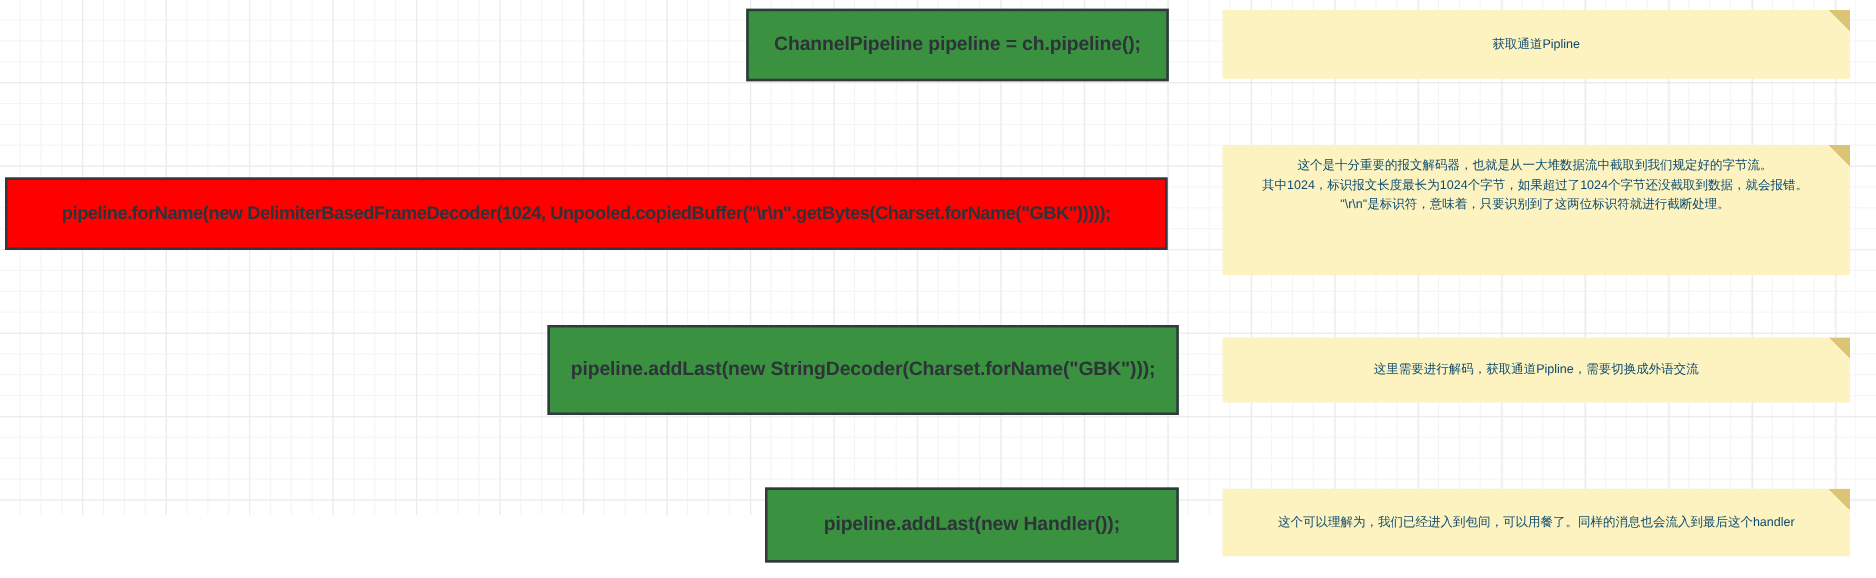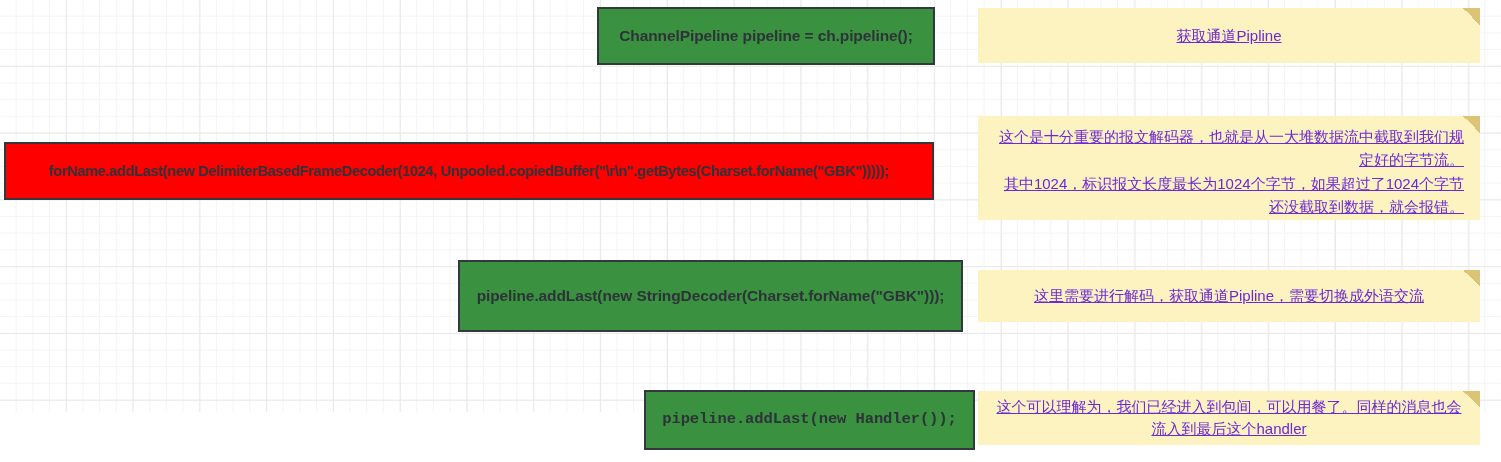--- a/index.html
+++ b/index.html
@@ -57,78 +57,75 @@
     font-size: 15.5px;
   }
   #box-delimiter {
     left: 4px; top: 142px; width: 930px; height: 58px;
     font-size: 14.6px;
     letter-spacing: -0.35px;
   }
   #box-stringdecoder {
     left: 438px; top: 260px; width: 505px; height: 72px;
     font-size: 15.5px;
-    margin-left: 20px;
   }
   #box-handler {
-    left: 644px; top: 390px; width: 331px; height: 60px;
+    left: 612px; top: 390px; width: 331px; height: 60px;
     font-size: 15.5px;
-    font-family: Liberation Mono, monospace;
   }
 
   
   .note {
     position: absolute;
     box-sizing: border-box;
     background-color: #fcf3c0;
-    color: #6d28d9;
-    font-size: 15px;
+    color: #0c4a6e;
+    font-size: 10px;
     line-height: 1.55;
     padding: 10px 14px 10px 14px;
     overflow: hidden;
-    text-decoration: underline;
   }
   .note .fold {
     position: absolute;
     top: 0;
     right: 0;
     width: 17px;
     height: 17px;
     background: linear-gradient(225deg, #dcc477 50%, transparent 50%);
   }
   .note .note-text {
     display: block;
     white-space: pre-line;
   }
   .note.center { display: flex; align-items: center; justify-content: center; }
   .note.center .note-text { text-align: center; }
 
   #note-pipeline   { left: 978px; top: 8px;   width: 502px; height: 55px; }
   #note-delimiter  { left: 978px; top: 116px; width: 502px; height: 104px;
                      padding: 9px 16px 9px 14px; }
-  #note-delimiter .note-text { text-align: right; }
+  #note-delimiter .note-text { text-align: center; }
   #note-decoder    { left: 978px; top: 270px; width: 502px; height: 52px; }
   #note-handler    { left: 978px; top: 391px; width: 502px; height: 54px;
                      line-height: 1.5; justify-content: center; }
 </style>
 </head>
 <body>
 
 <div id="canvas">
 
   <div class="code-box green" id="box-pipeline">
     <span>ChannelPipeline pipeline = ch.pipeline();</span>
   </div>
   <div class="note center" id="note-pipeline">
     <span class="fold"></span>
     <span class="note-text">获取通道Pipline</span>
   </div>
 
   <div class="code-box red" id="box-delimiter">
-    <span>forName.addLast(new DelimiterBasedFrameDecoder(1024, Unpooled.copiedBuffer("\r\n".getBytes(Charset.forName("GBK")))));</span>
+    <span>pipeline.forName(new DelimiterBasedFrameDecoder(1024, Unpooled.copiedBuffer("\r\n".getBytes(Charset.forName("GBK")))));</span>
   </div>
   <div class="note" id="note-delimiter">
     <span class="fold"></span>
     <span class="note-text">这个是十分重要的报文解码器，也就是从一大堆数据流中截取到我们规定好的字节流。
 其中1024，标识报文长度最长为1024个字节，如果超过了1024个字节还没截取到数据，就会报错。
 "\r\n"是标识符，意味着，只要识别到了这两位标识符就进行截断处理。</span>
   </div>
 
   <div class="code-box green" id="box-stringdecoder">
     <span>pipeline.addLast(new StringDecoder(Charset.forName("GBK")));</span>

